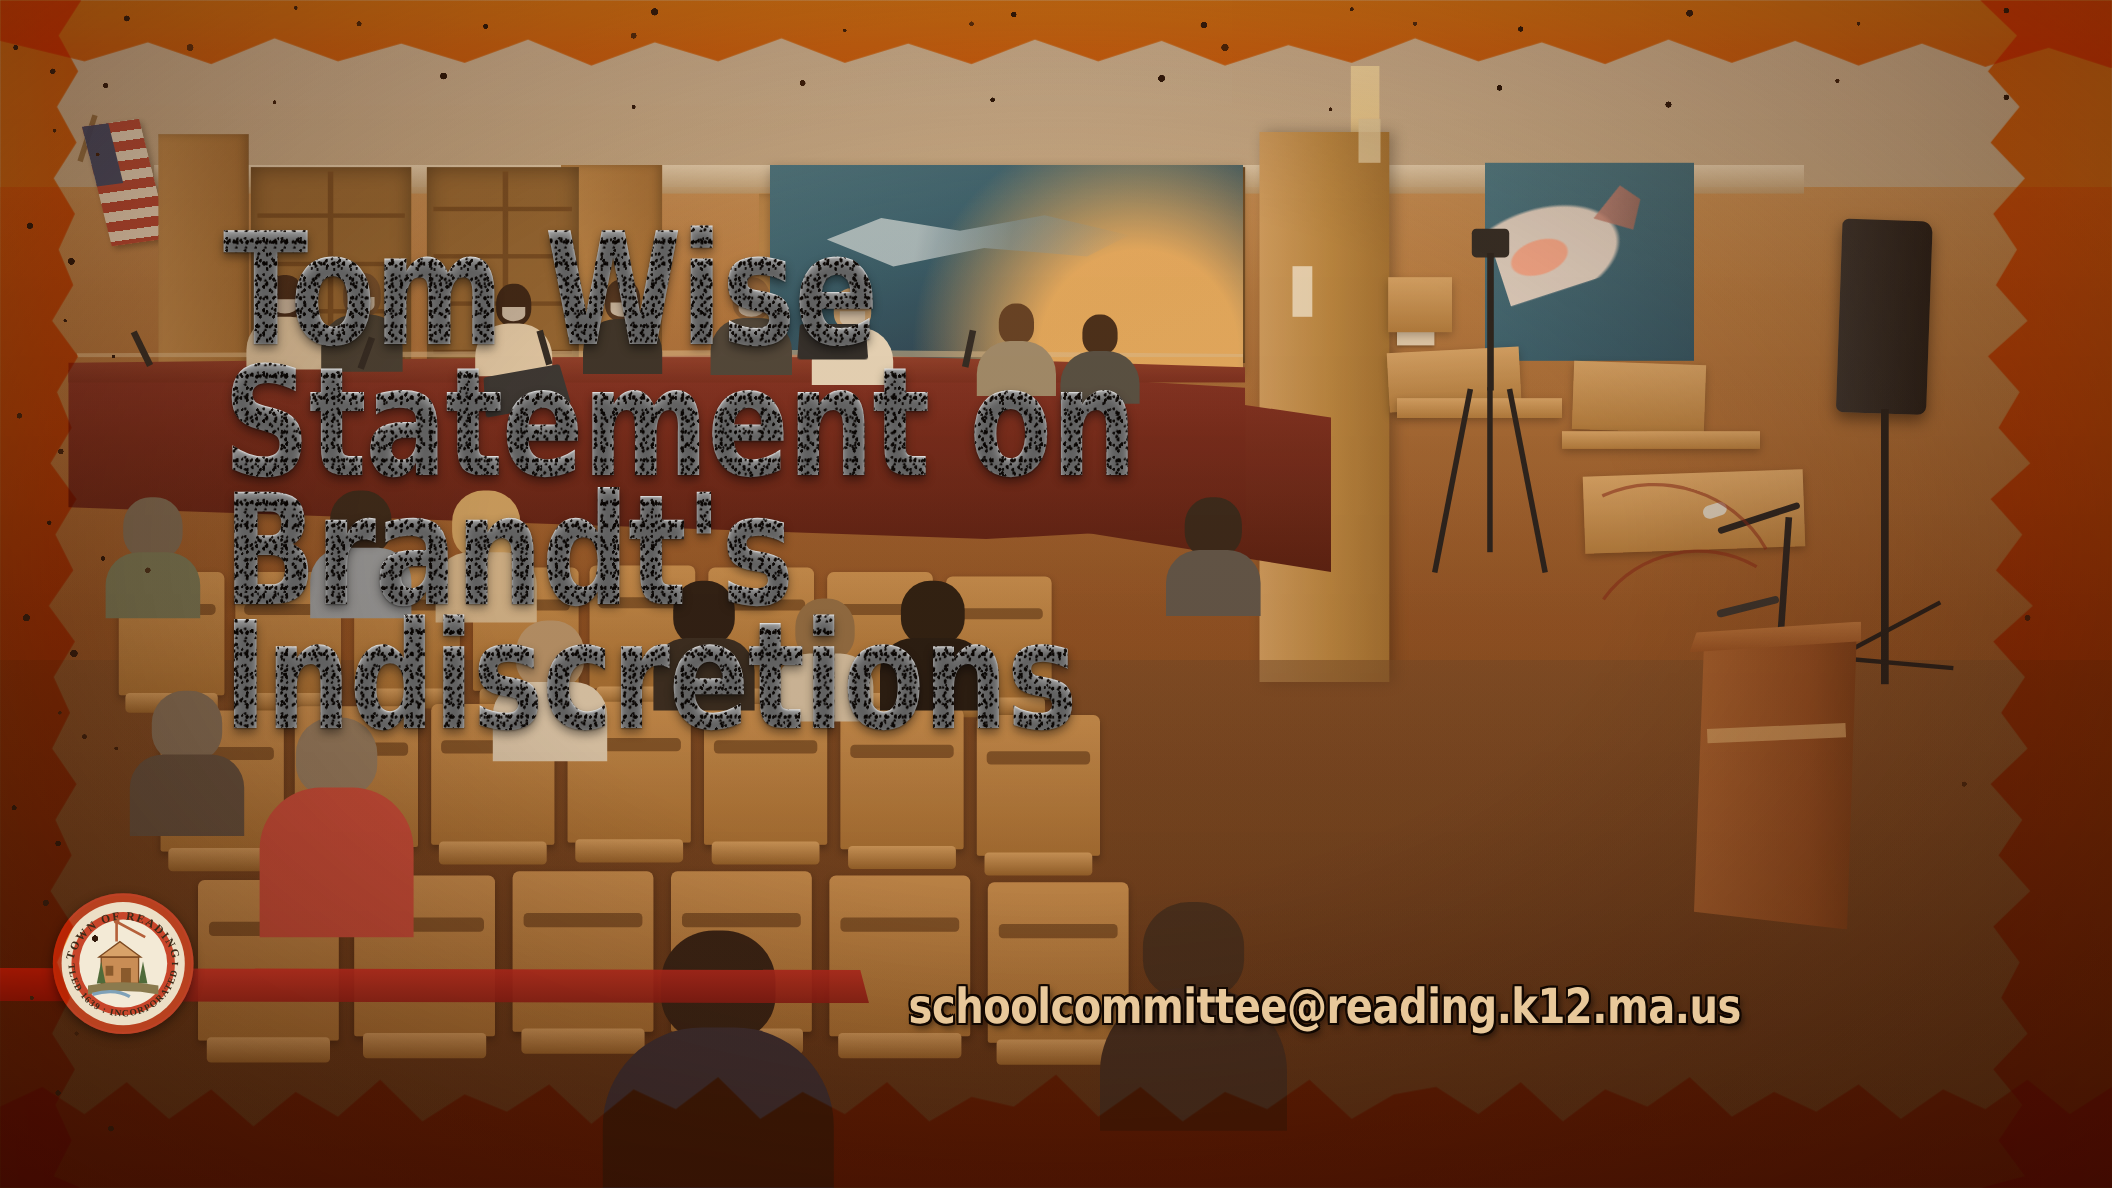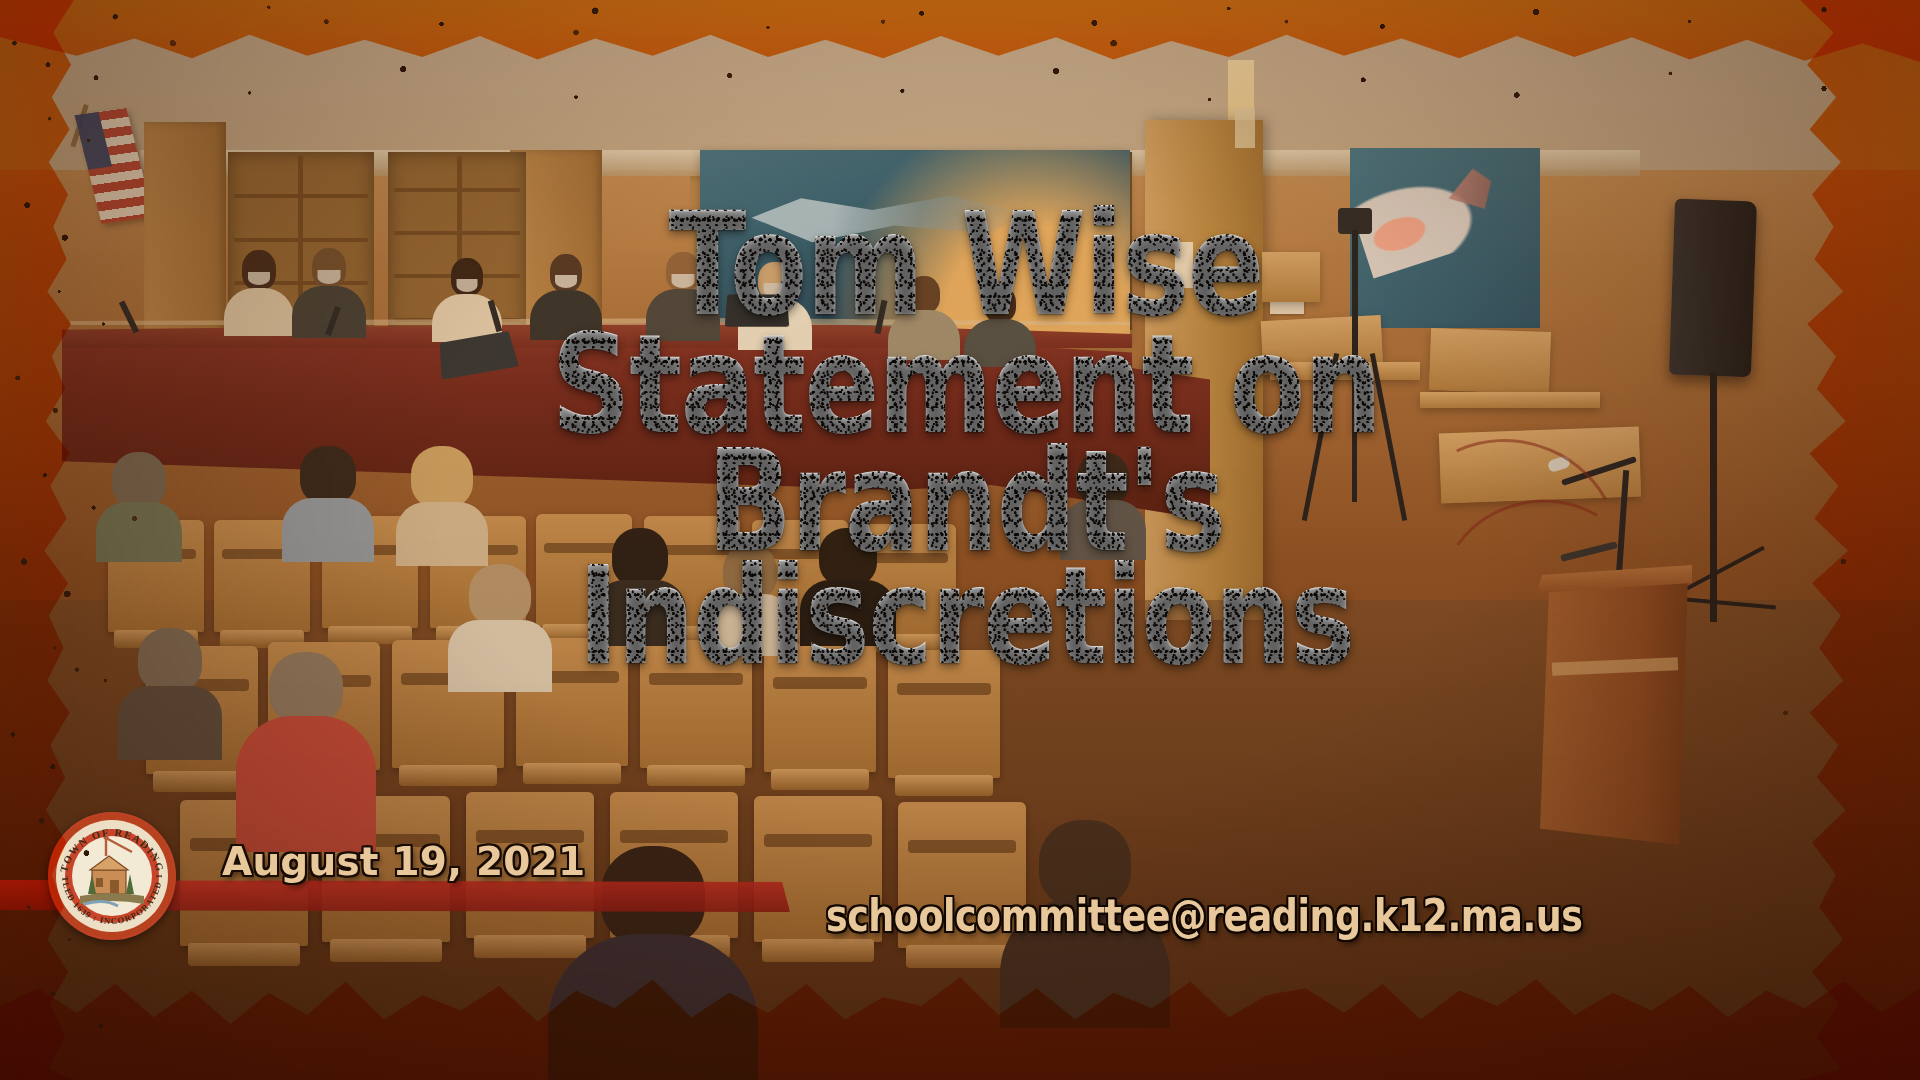--- a/index.html
+++ b/index.html
@@ -443,21 +443,20 @@
       radial-gradient(circle at 4% 62%, #2c1507 0 2px, transparent 2.2px),
       radial-gradient(circle at 96% 52%, #30180a 0 2.6px, transparent 2.8px),
       radial-gradient(circle at 93% 66%, #3a1c09 0 2.2px, transparent 2.4px);
     opacity:.8;
   }
 
   
   .title{
     position:absolute;
     left:12px; right:0; top:196px;
-    text-align:center;
     line-height:.97;
     pointer-events:none;
   }
   .title .ln{
     display:block;
     font-family:"DejaVu Sans", sans-serif;
     font-weight:700;
     color:#ffffff;
     letter-spacing:-2px;
     transform:scaleX(.80);
@@ -800,21 +799,20 @@
       <text font-family="'Liberation Serif',serif" font-size="10.5" font-weight="700" fill="#3a2a18" letter-spacing="1.6">
         <textPath href="#arcTop" startOffset="50%" text-anchor="middle">TOWN OF READING</textPath>
       </text>
       <text font-family="'Liberation Serif',serif" font-size="8.6" font-weight="700" fill="#3a2a18" letter-spacing="1.1">
         <textPath href="#arcBot" startOffset="50%" text-anchor="middle">SETTLED 1639 : INCORPORATED 1644</textPath>
       </text>
     </svg>
   </div>
 
   <div class="info">
-    <span class="l2">August 19, 2021</span>
   </div>
 
   <div class="email">schoolcommittee@reading.k12.ma.us</div>
 
   <div class="frame">
     <div class="fr fr-top"></div>
     <div class="fr fr-bot"></div>
     <div class="fr fr-left"></div>
     <div class="fr fr-right"></div>
     <div class="speck speck-t"></div>

